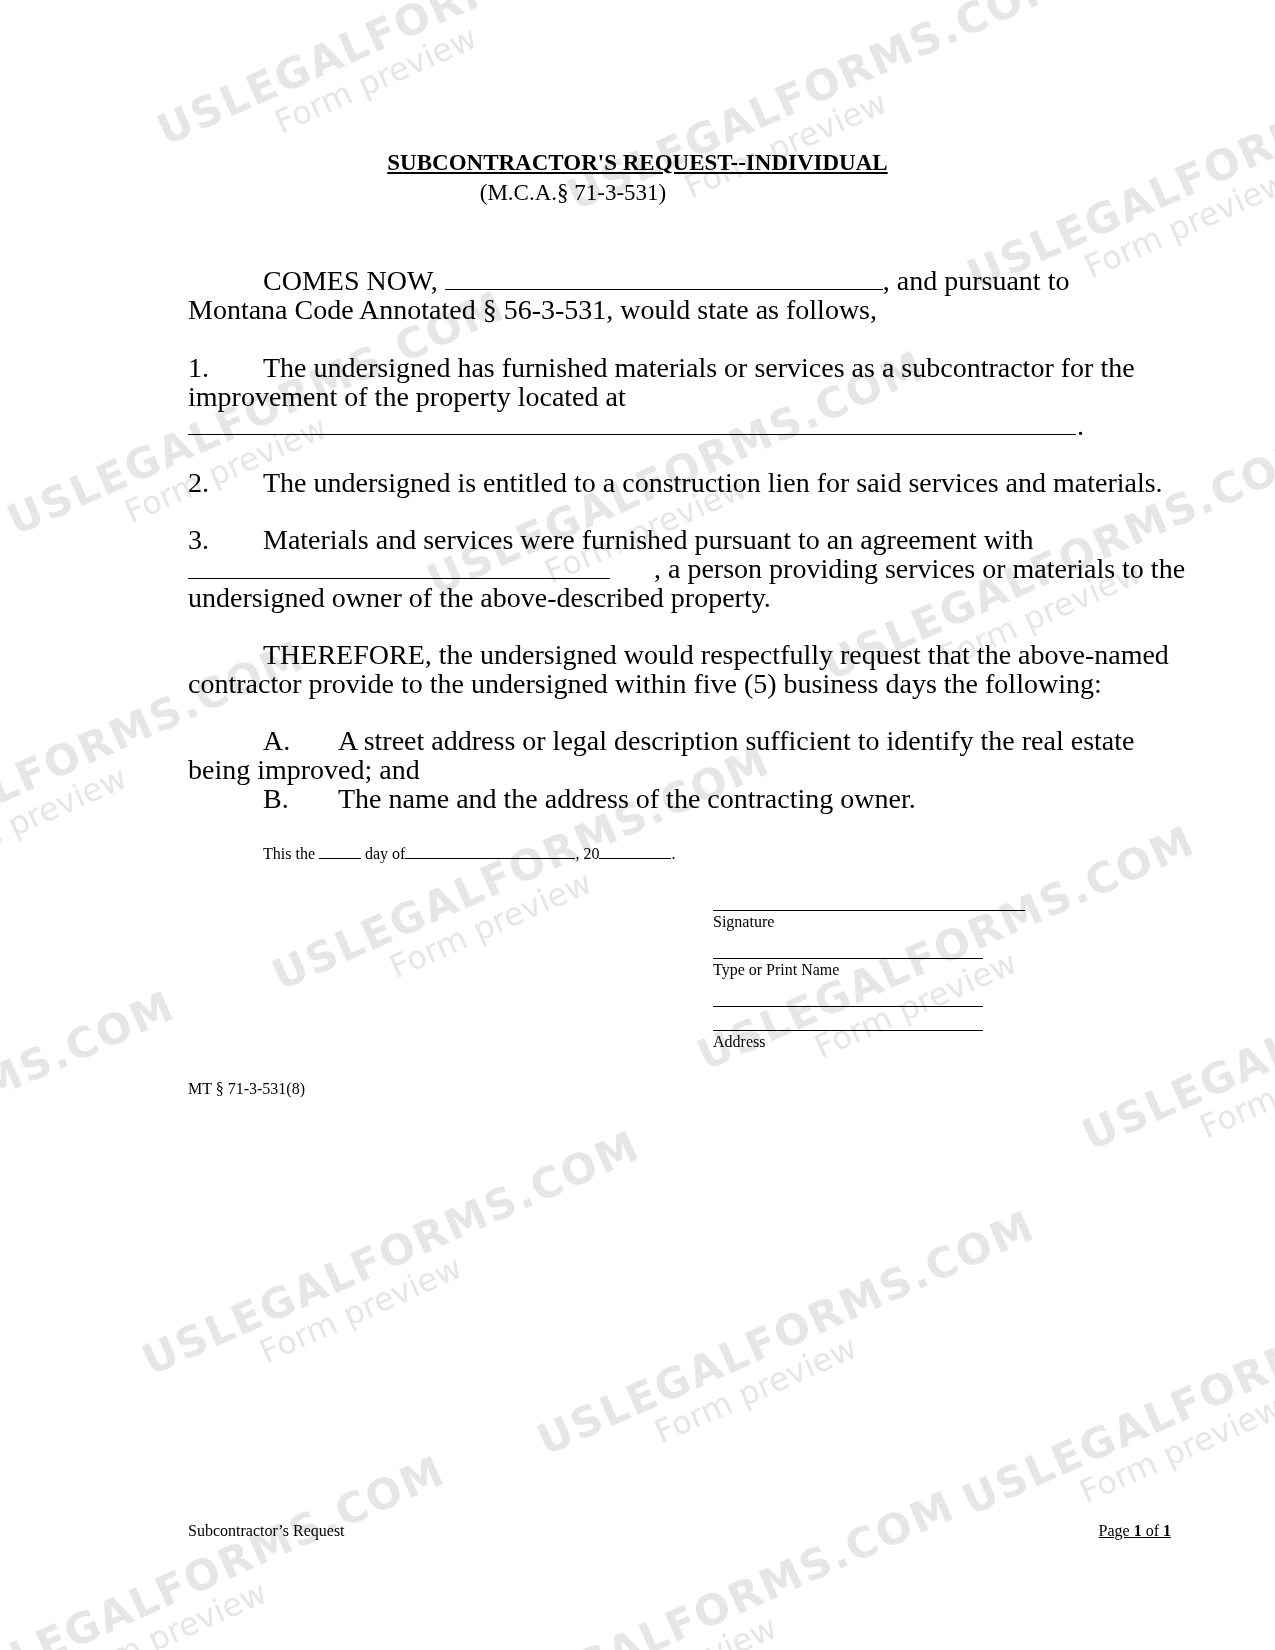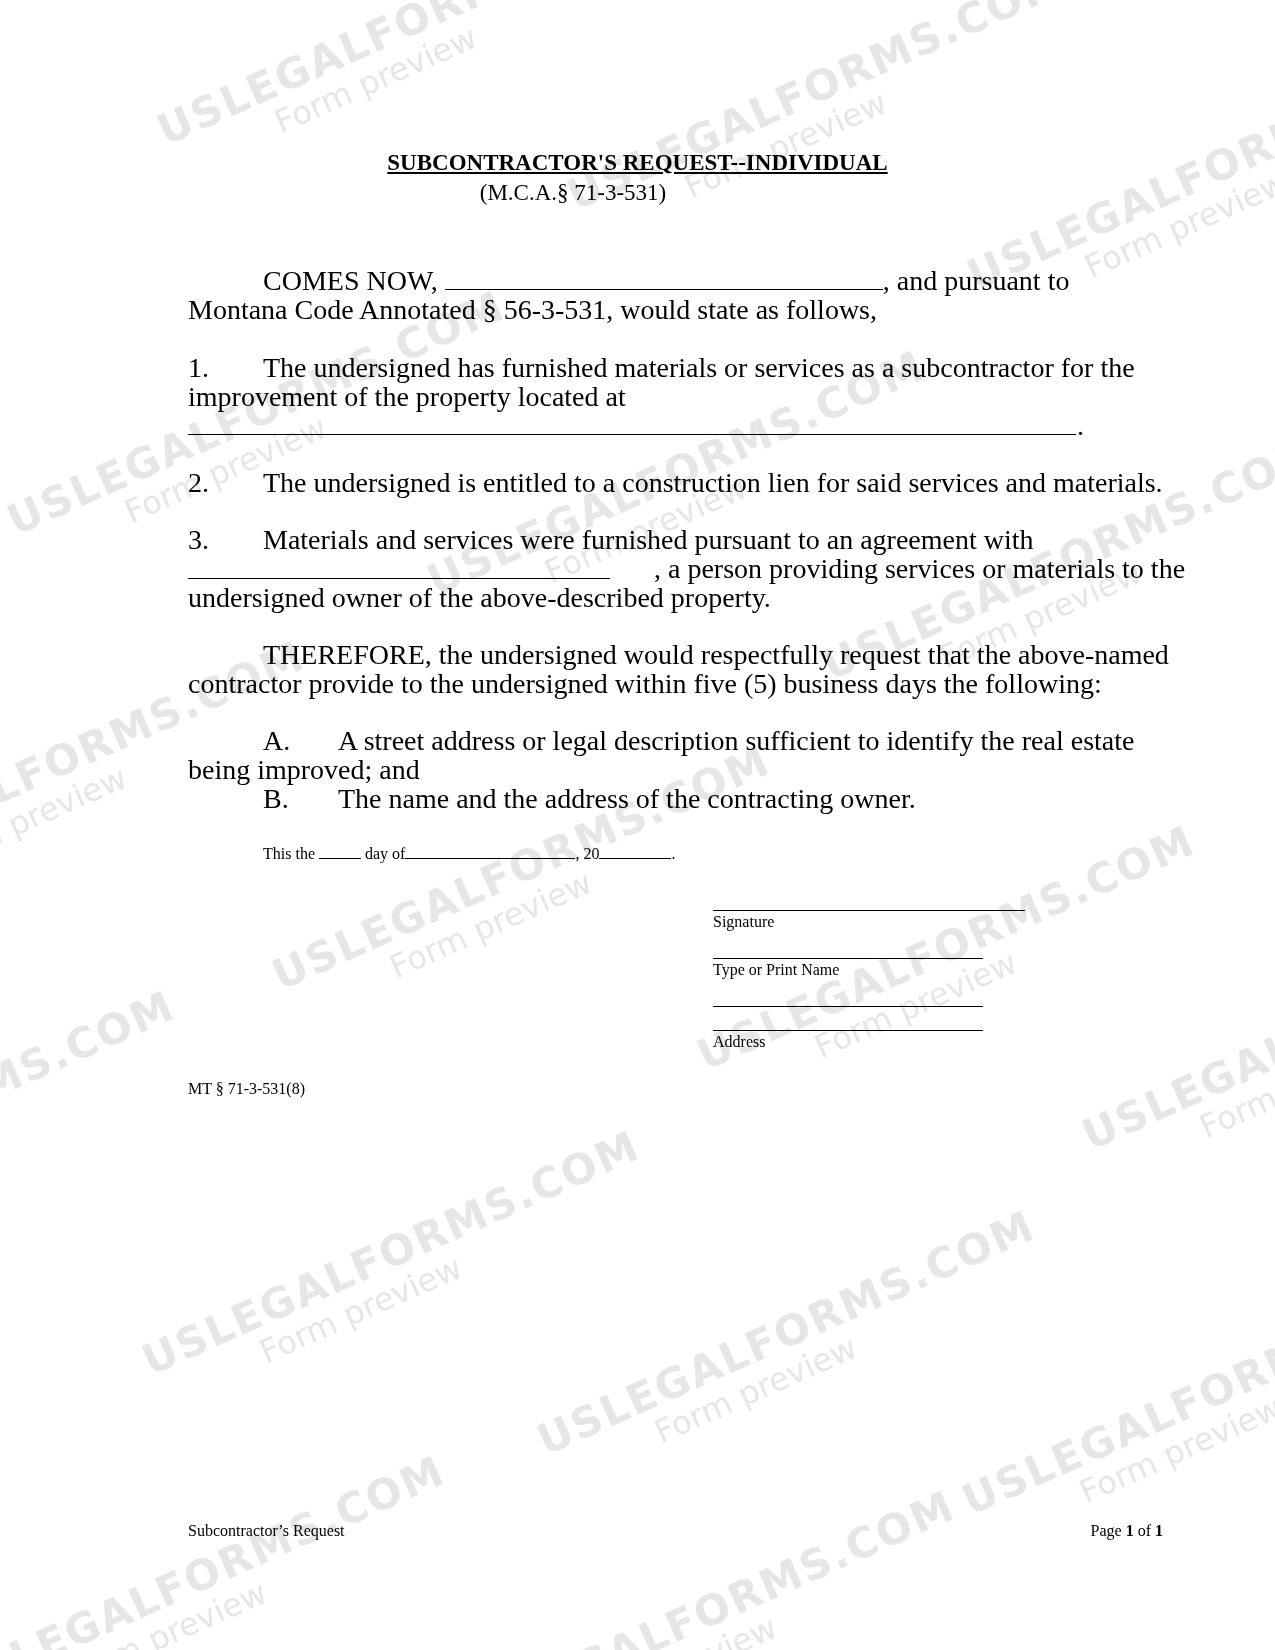--- a/index.html
+++ b/index.html
@@ -130,13 +130,13 @@
 <div class="abs small-text" style="left:713px;top:913px;">Signature</div>
 <div class="hline" style="left:713px;top:958px;width:270px;"></div>
 <div class="abs small-text" style="left:713px;top:961px;">Type or Print Name</div>
 <div class="hline" style="left:713px;top:1006px;width:270px;"></div>
 <div class="hline" style="left:713px;top:1030px;width:270px;"></div>
 <div class="abs small-text" style="left:713px;top:1033px;">Address</div>
 
 <div class="abs tiny-text" style="left:188px;top:1080px;text-align:center;">MT § 71-3-531(8)</div>
 
 <div class="abs small-text" style="left:188px;top:1522px;">Subcontractor’s Request</div>
-<div class="abs small-text" style="right:112px;top:1522px;"><span>Page </span><b>1</b><span> of </span><b>1</b></div>
+<div class="abs small-text" style="right:104px;top:1522px;text-decoration:underline;"><span>Page </span><b>1</b><span> of </span><b>1</b></div>
 
 </body></html>

